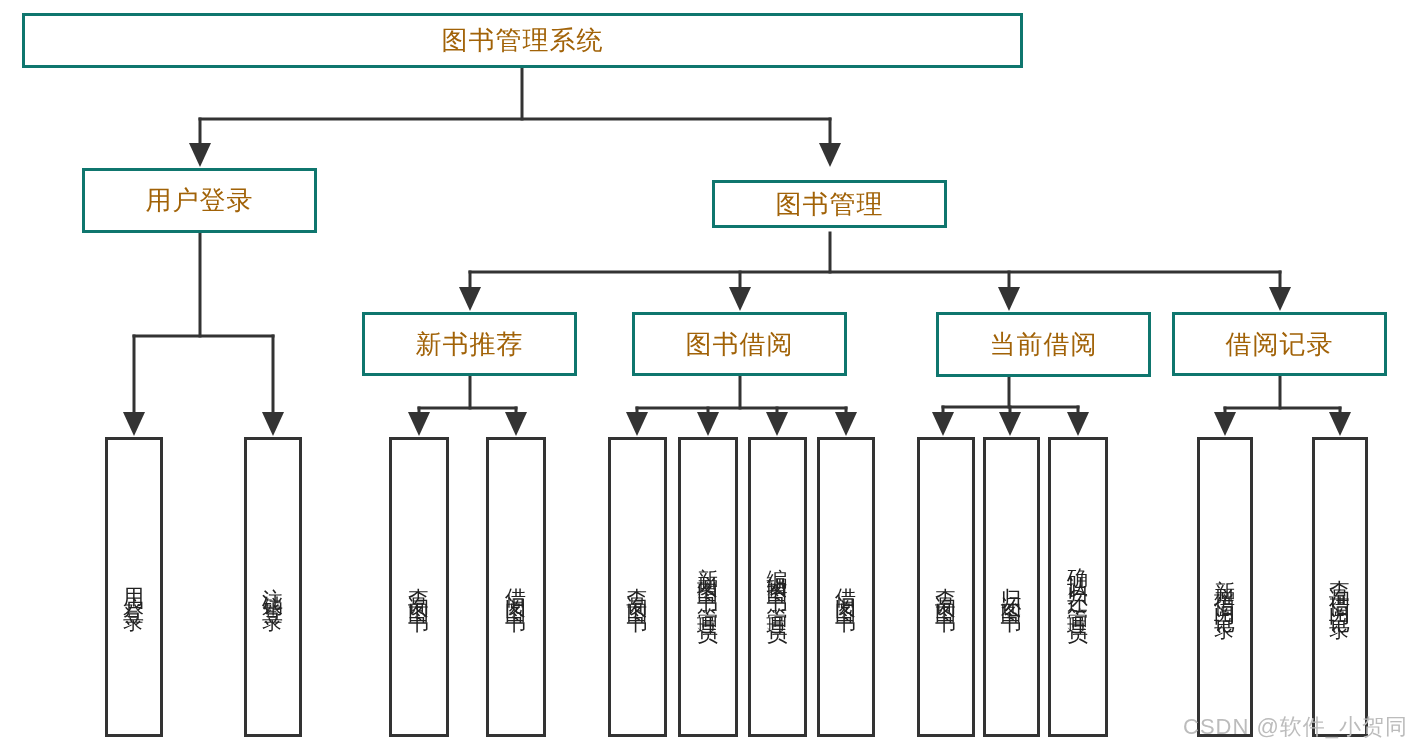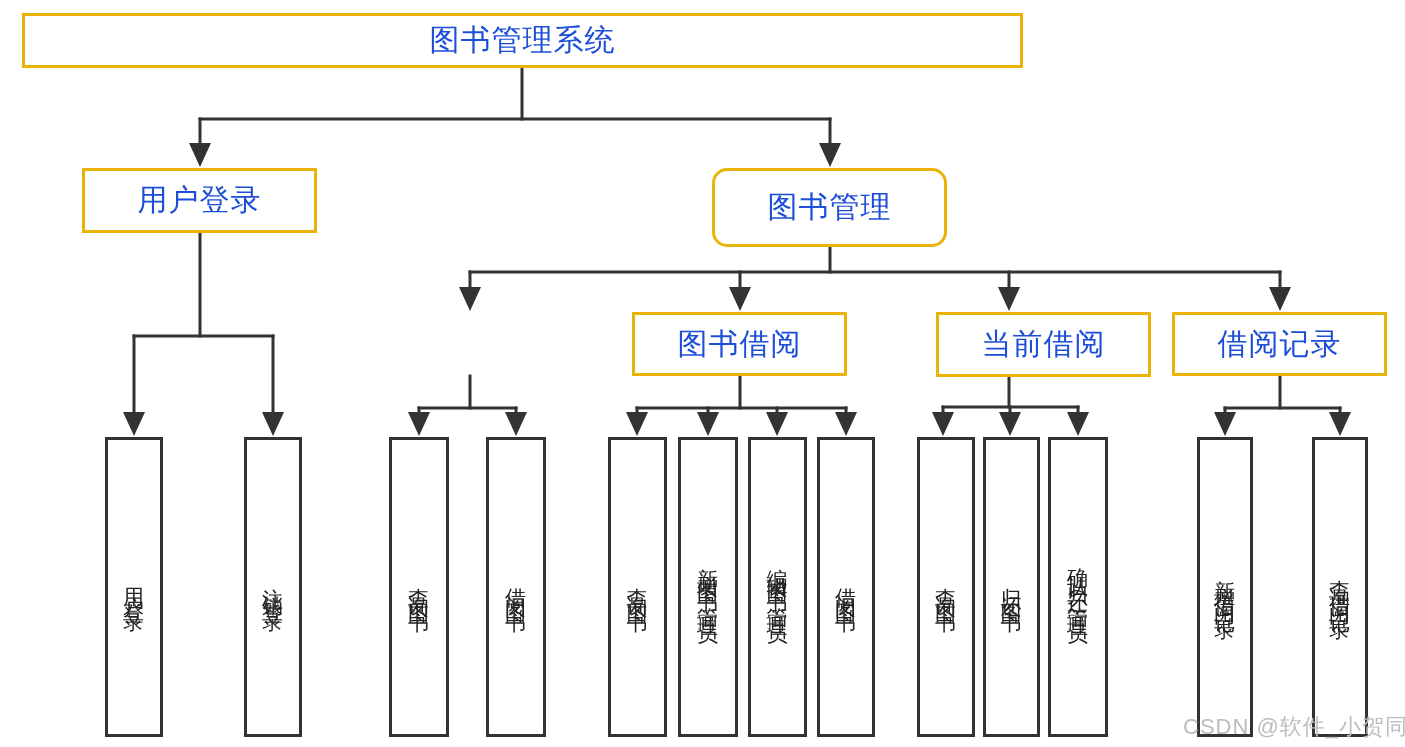--- a/index.html
+++ b/index.html
@@ -18,26 +18,26 @@
   #wires {
     position: absolute;
     left: 0; top: 0;
     width: 1405px;
     height: 747px;
   }
   .hnode {
     position: absolute;
     box-sizing: border-box;
     background: #ffffff;
-    border: 3px solid #eab308;
+    border: 3px solid #0f766e;
     display: flex;
     align-items: center;
     justify-content: center;
-    font-size: 30px;
-    color: #1d4ed8;
+    font-size: 26px;
+    color: #a16207;
     letter-spacing: 1px;
     white-space: nowrap;
   }
   .vnode {
     position: absolute;
     box-sizing: border-box;
     top: 437px;
     height: 300px;
     background: #ffffff;
     border: 3px solid #333333;
@@ -126,22 +126,23 @@
       <line x1="1225" y1="408" x2="1225" y2="417"></line>
       <polygon points="1214,412 1236,412 1225,436" stroke="none"></polygon>
       <line x1="1340" y1="408" x2="1340" y2="417"></line>
       <polygon points="1329,412 1351,412 1340,436" stroke="none"></polygon>
     </g>
   </svg>
 
   <div class="hnode" style="left:22px; top:13px; width:1001px; height:55px;">图书管理系统</div>
 
   <div class="hnode" style="left:82px; top:168px; width:235px; height:65px;">用户登录</div>
-  <div class="hnode" style="left:712px; top:168px; width:235px; height:79px;border-radius:15px;">图书管理</div>
+  <div class="hnode" style="left:712px; top:180px; width:235px; height:48px;">图书管理</div>
 
+  <div class="hnode" style="left:362px; top:312px; width:215px; height:64px;">新书推荐</div>
   <div class="hnode" style="left:632px; top:312px; width:215px; height:64px;">图书借阅</div>
   <div class="hnode" style="left:902px; top:312px; width:215px; height:65px;margin-left:34px;">当前借阅</div>
   <div class="hnode" style="left:1172px; top:312px; width:215px; height:64px;">借阅记录</div>
 
   <div class="vnode" style="left:105px; width:58px;">用户登录</div>
   <div class="vnode" style="left:244px; width:58px;">注销登录</div>
 
   <div class="vnode" style="left:389px; width:60px;">查询图书</div>
   <div class="vnode" style="left:486px; width:60px;">借阅图书</div>
 

